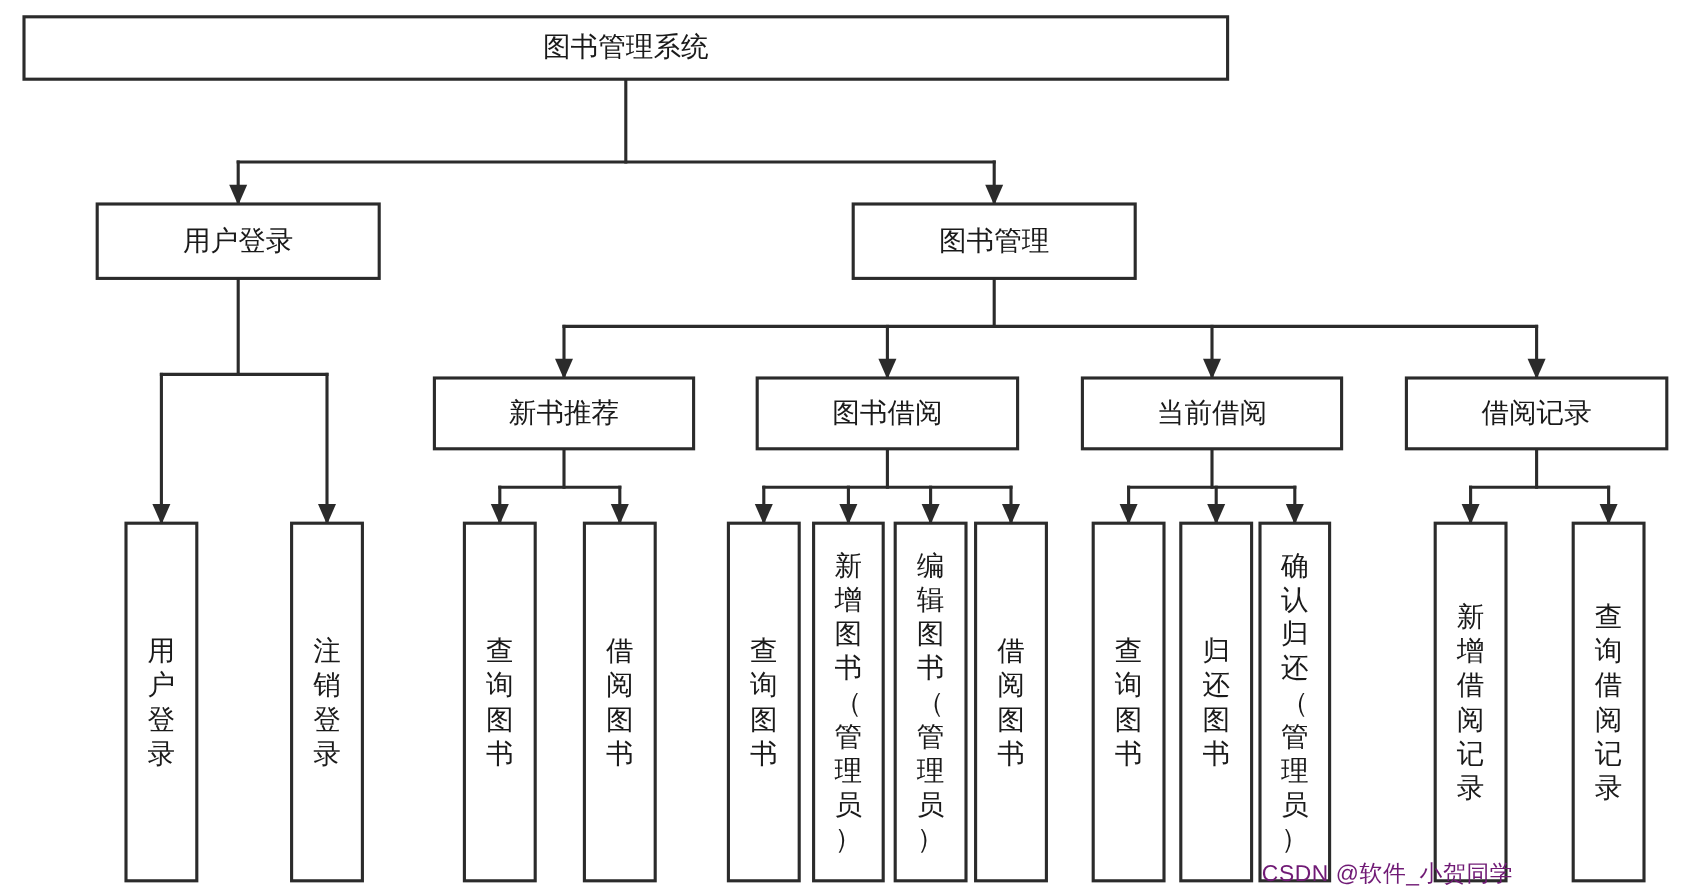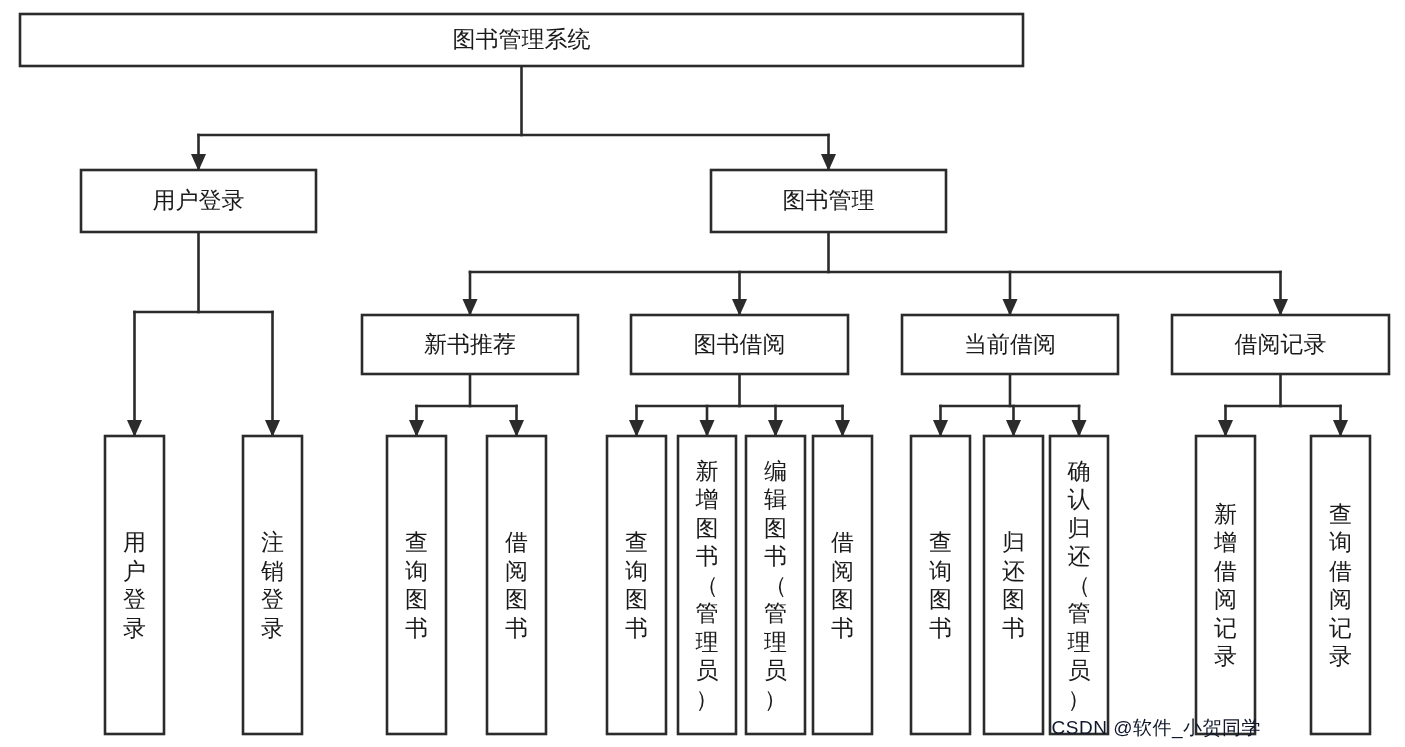--- a/index.html
+++ b/index.html
@@ -55,21 +55,21 @@
     font-size: 23px;
     fill: #1a1a1a;
     text-anchor: middle;
   }
   .watermark {
     position: absolute;
     right: 6px;
     bottom: 6px;
     font-family: "Liberation Sans", "DejaVu Sans", sans-serif;
     font-size: 19px;
-    color: #0f172a;
+    color: #701a75;
     white-space: nowrap;
     letter-spacing: 0.5px;
     pointer-events: none;
   }
 </style>
 </head>
 <body>
 
 <div id="diagram-root">
   <svg id="tree-svg" viewBox="0 0 1405 747" xmlns="http://www.w3.org/2000/svg">

